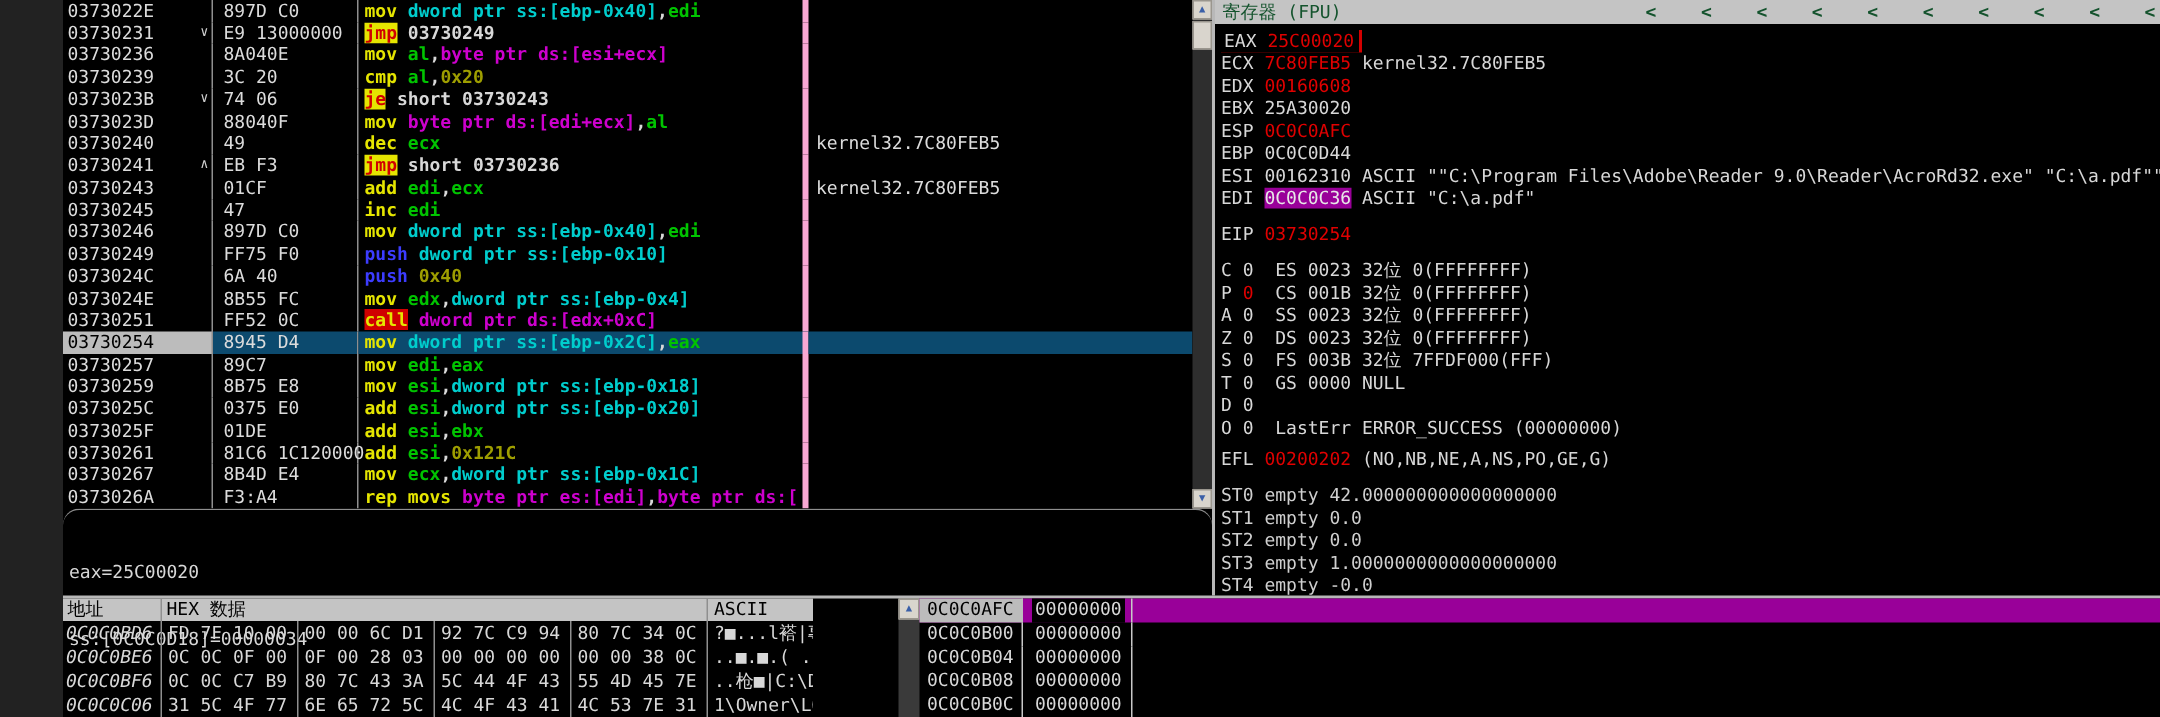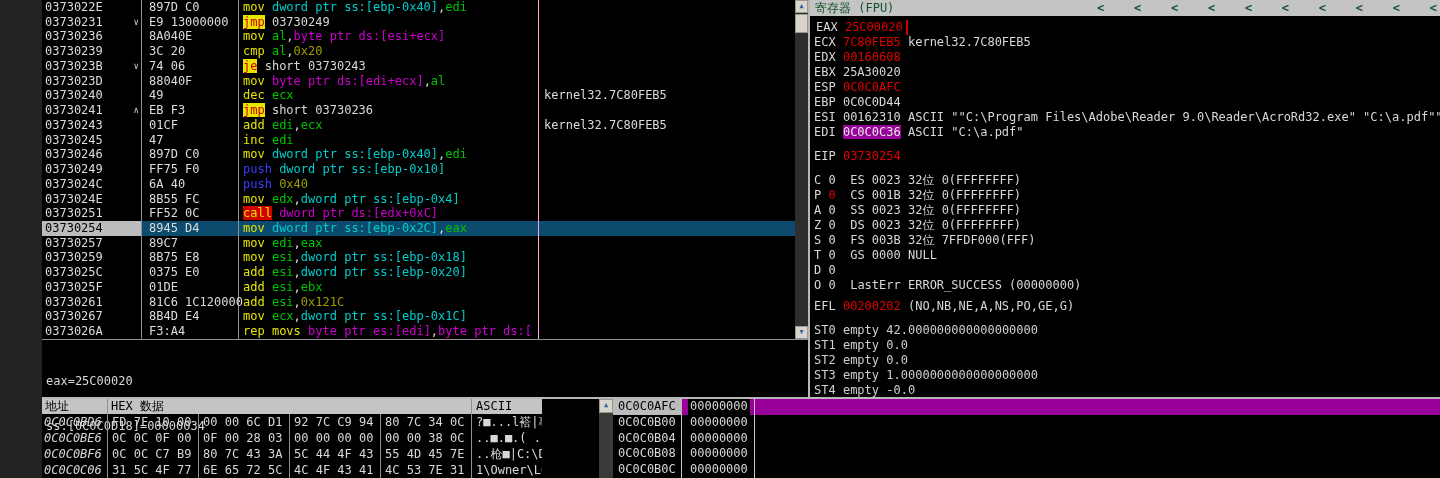--- a/index.html
+++ b/index.html
@@ -6,41 +6,41 @@
   body { background:#222; }
   .screen { position:relative; width:1440px; height:478px; background:#000;
     font-family:"DejaVu Sans Mono", monospace; font-size:12px; color:#d8d8d8; overflow:hidden;margin-left:42px; }
 
   
   .disasm { position:absolute; left:0; top:0; width:753px; height:339px; overflow:hidden; }
   .drow { display:flex; height:14.74px; line-height:14.6px; white-space:pre; }
   .c-addr { width:100px; padding-left:3px; border-right:1px solid #8f8f8f; position:relative; color:#dcdcdc; }
   .jmark { position:absolute; right:2px; top:0; font-size:9px; color:#cfcfcf; }
   .c-bytes { width:97px; padding-left:7px; border-right:1px solid #8f8f8f; color:#dcdcdc; }
-  .c-instr { width:300px; padding-left:4px; border-right:1px solid #f9a8d4; overflow:hidden; }
+  .c-instr { width:300px; padding-left:4px; border-right:4px solid #f9a8d4; overflow:hidden;font-weight:bold; }
   .c-comment { flex:1; padding-left:5px; overflow:hidden; color:#dcdcdc; }
   .drow.sel .c-bytes, .drow.sel .c-instr, .drow.sel .c-comment { background:#0c4a6e; }
   .drow.sel .c-addr { background:#bcbcbc; color:#000; }
   .t-m { color:#e5e500; } .t-c { color:#00cdcd; } .t-g { color:#00c400; }
   .t-k { color:#9e9e00; } .t-w { color:#d8d8d8; } .t-x { color:#cd00cd; }
   .t-pu { color:#3c3cff; }
   .t-j { color:#d00000; background:#e5e500; } .t-ca { color:#e5e500; background:#d00000; }
 
   
   .dscroll { position:absolute; left:753px; top:0; width:13px; height:339px; background:#2e2e2e; }
   .sb-btn { width:13px; height:13px; background:#d9d5cd; border:1px solid #9a968e;
     color:#3a5fa8; font-size:7px; line-height:11px; text-align:center; }
   .sb-btn.down { position:absolute; bottom:0; left:0; }
   .sb-thumb { position:absolute; left:0; top:14px; width:13px; height:19px; background:#d9d5cd; border:1px solid #9a968e; }
   .dumpscroll { position:absolute; left:557px; top:399px; width:14px; height:79px; background:#3a3a3a; }
   .dumpscroll .sb-btn { width:14px; height:14px; }
 
   
   .infopane { position:absolute; left:0; top:339px; width:766px; height:58px;
-    border-top:1px solid #8f8f8f; padding:4px 0 0 4px; line-height:15px; background:#000; white-space:pre; }
+    border-top:1px solid #8f8f8f; padding:4px 0 0 4px; line-height:15px; background:#000; white-space:pre;border-radius:11px; }
 
   
   .vsep { position:absolute; left:766px; top:0; width:2px; height:397px; background:#b8b8b8; }
   .regs { position:absolute; left:768px; top:0; width:672px; height:397px; background:#000; overflow:hidden; }
   .regs-title { position:relative; height:16px; background:#c4c4c4; color:#14532d; line-height:16px; padding-left:5px; }
   .chevrons { position:absolute; left:287px; right:8px; top:0; display:flex; justify-content:space-between; font-weight:bold; }
   .chevrons span { cursor:default; }
   .regs-body { padding:4px 13px 0 4px; white-space:pre; }
   .rrow { height:15px; line-height:14.5px; overflow:hidden; }
   .v-red { color:#e00000; } .v-white { color:#d8d8d8; }

